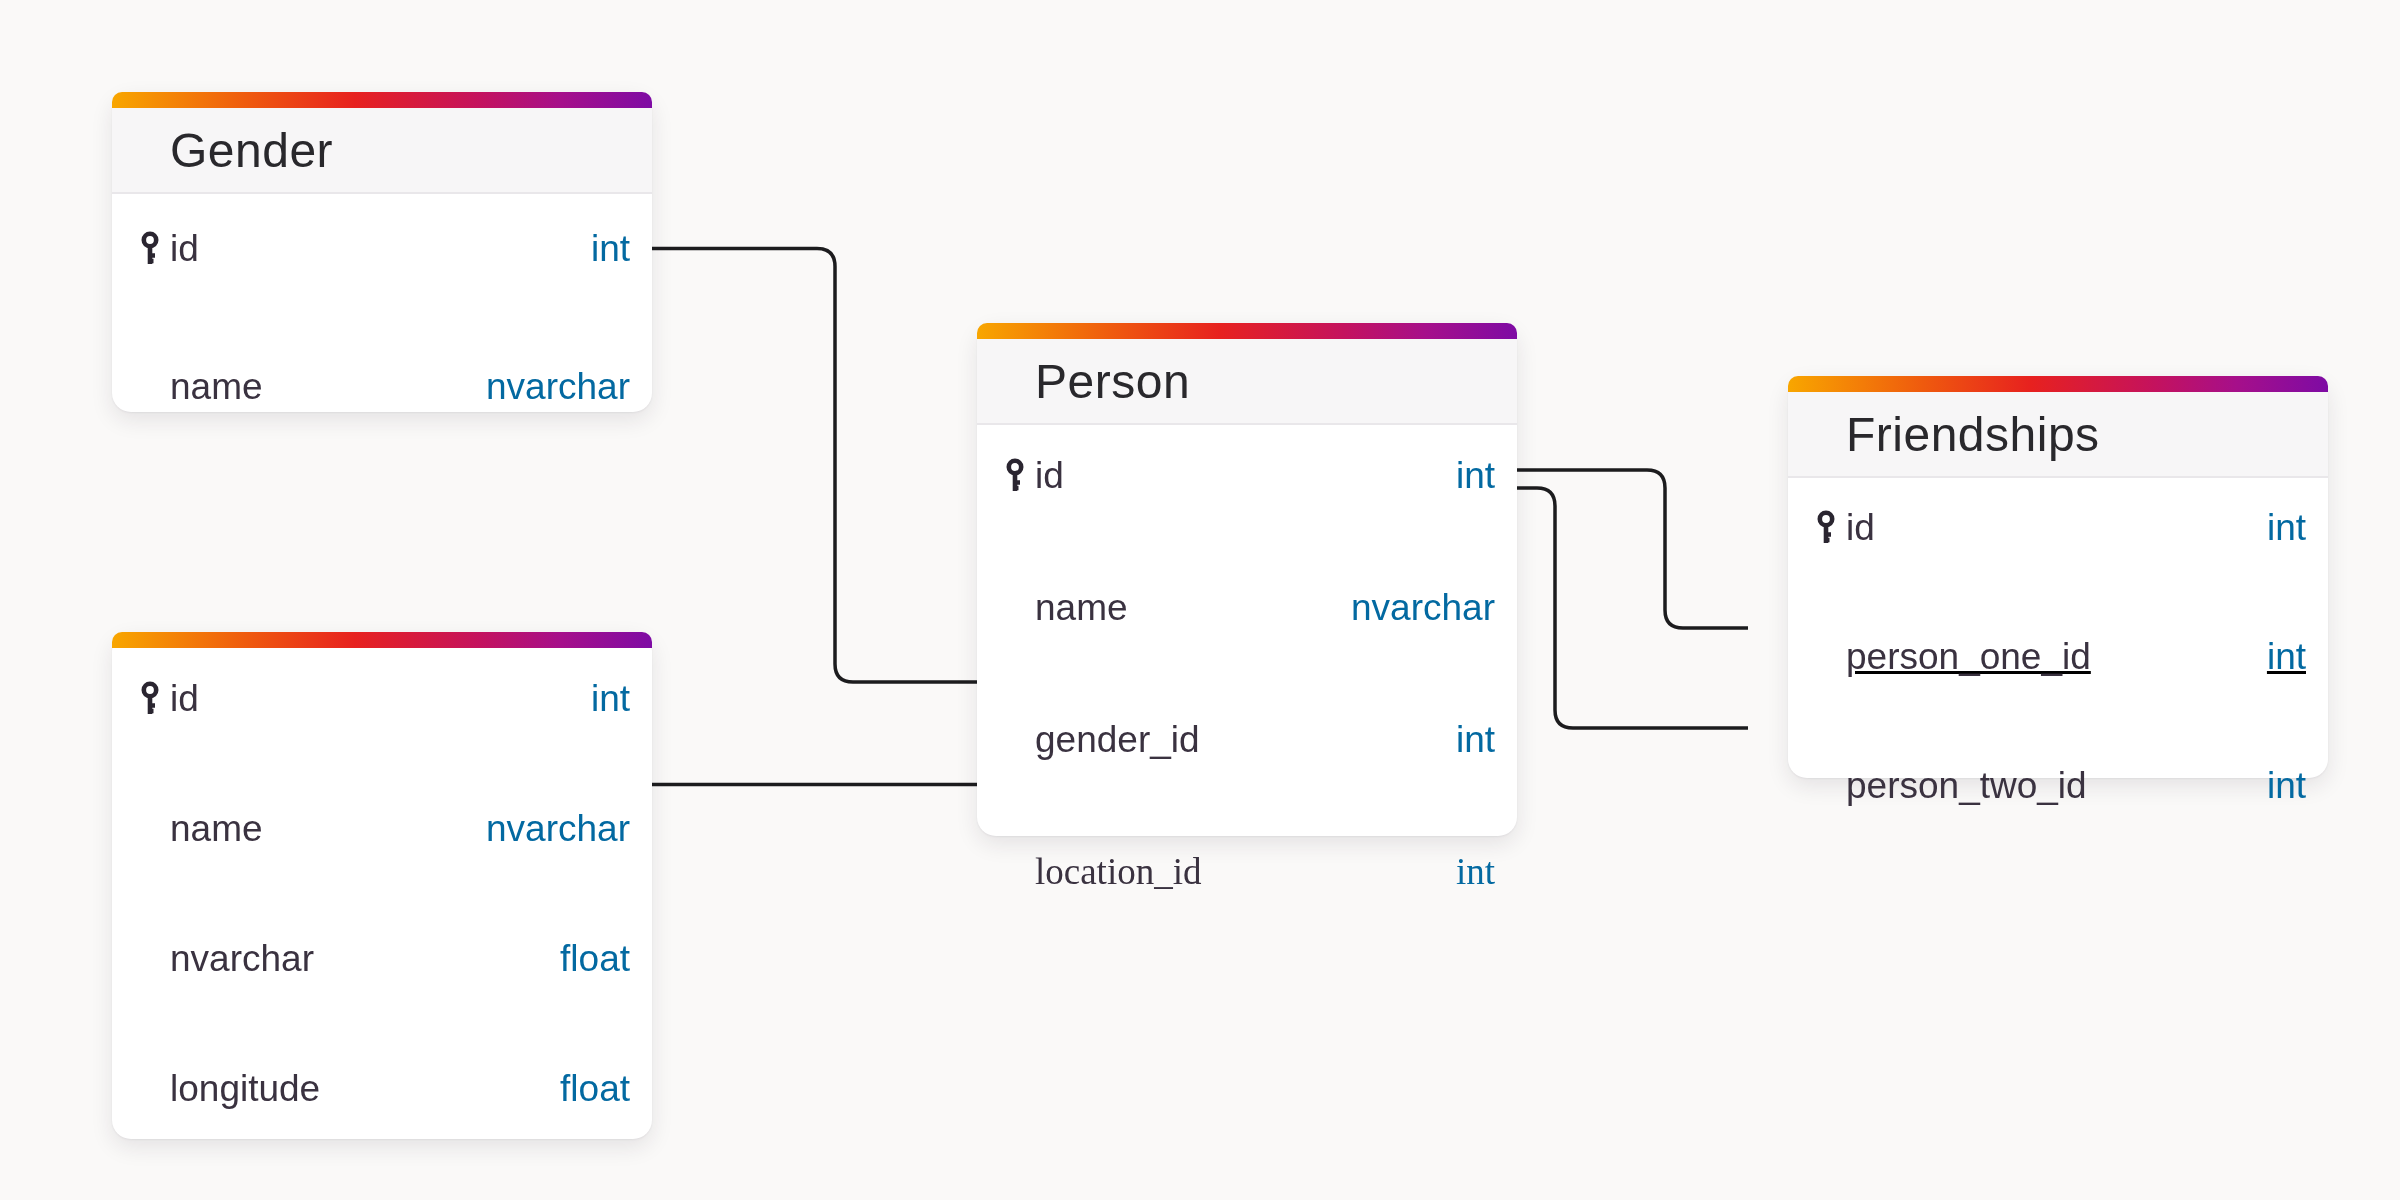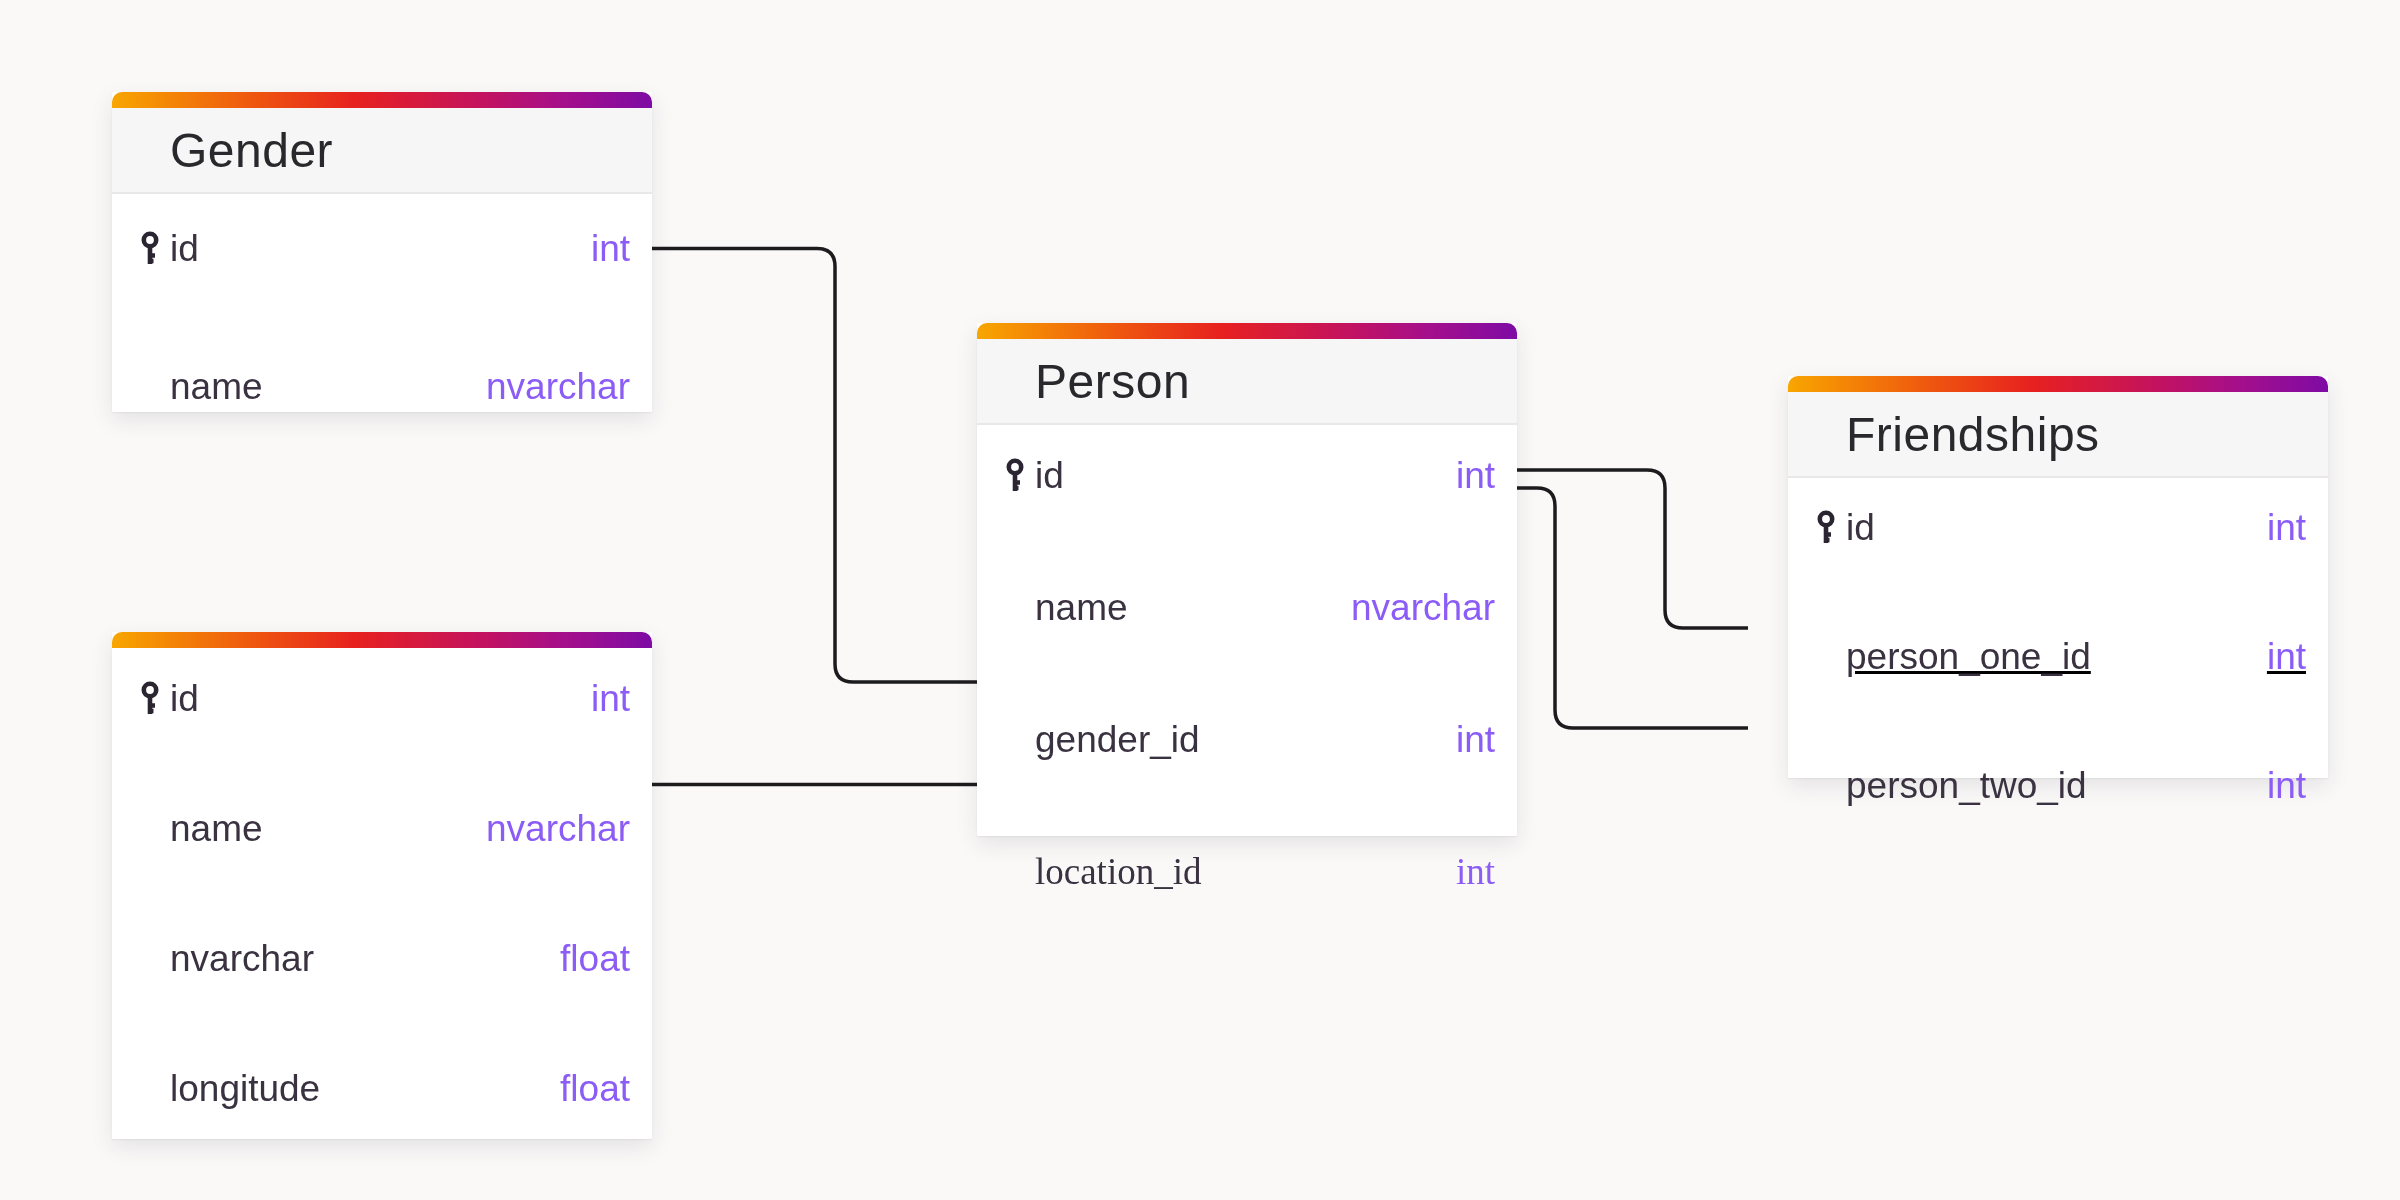--- a/index.html
+++ b/index.html
@@ -8,21 +8,21 @@
     background:#faf9f8;
     font-family:"Liberation Sans", sans-serif;
   }
   #canvas{position:absolute;inset:0;width:2400px;height:1200px;}
   svg.wires{position:absolute;left:0;top:0;width:2400px;height:1200px;pointer-events:none;}
   svg.wires path{pointer-events:stroke;}
 
   .table-card{
     position:absolute;
     background:#ffffff;
-    border-radius:1px;
+    border-radius:19px;
     box-shadow:0 1px 2px rgba(40,30,50,.06), 0 8px 22px rgba(40,30,50,.10);
     display:flex;flex-direction:column;
   }
   .accent-bar{
     height:16px;flex:0 0 16px;
     border-radius:10px 10px 0 0;
     background:linear-gradient(90deg,#F8A600 0%,#EF5A0E 25%,#E7211F 45%,#C4125E 68%,#A60F8A 83%,#7E0BA4 100%);
   }
   .thead{
     height:86px;flex:0 0 86px;
@@ -39,21 +39,21 @@
   .trow{
     display:flex;align-items:center;
     padding:0 22px 0 58px;box-sizing:border-box;
     position:relative;
   }
   .pk-icon{
     position:absolute;left:26px;top:50%;transform:translateY(-50%);
     width:24px;height:36px;display:block;
   }
   .cname{font-size:37px;color:#3a3240;white-space:nowrap;}
-  .ctype{font-size:37px;color:#8b5cf6;margin-left:auto;white-space:nowrap;text-align:center;}
+  .ctype{font-size:37px;color:#0369a1;margin-left:auto;white-space:nowrap;text-align:center;}
 </style>
 </head>
 <body>
 
 <div id="canvas">
 
   <svg class="wires" viewBox="0 0 2400 1200">
     <g fill="none" stroke="#1c1c1e" stroke-width="3.5">
       <path d="M652,248.5 H817 Q835,248.5 835,266.5 V664 Q835,682 853,682 H977"></path>
       <path d="M652,784.5 H977"></path>

